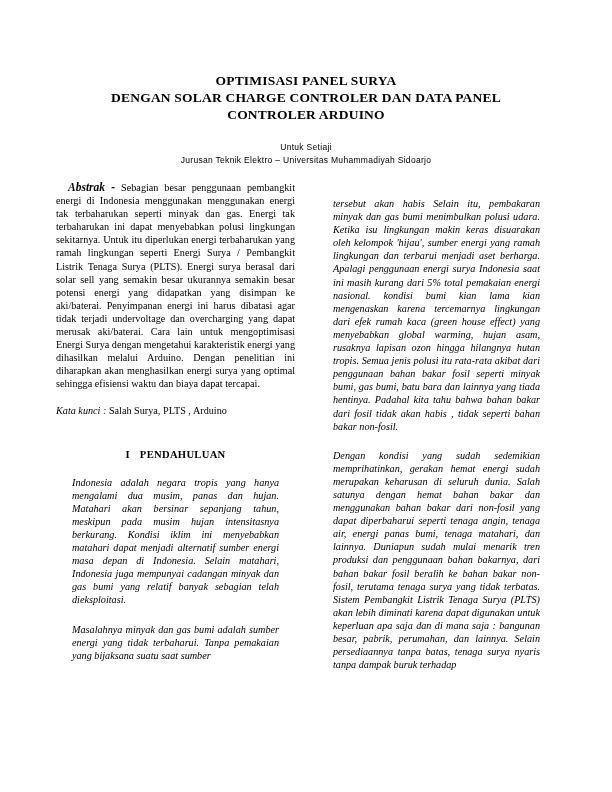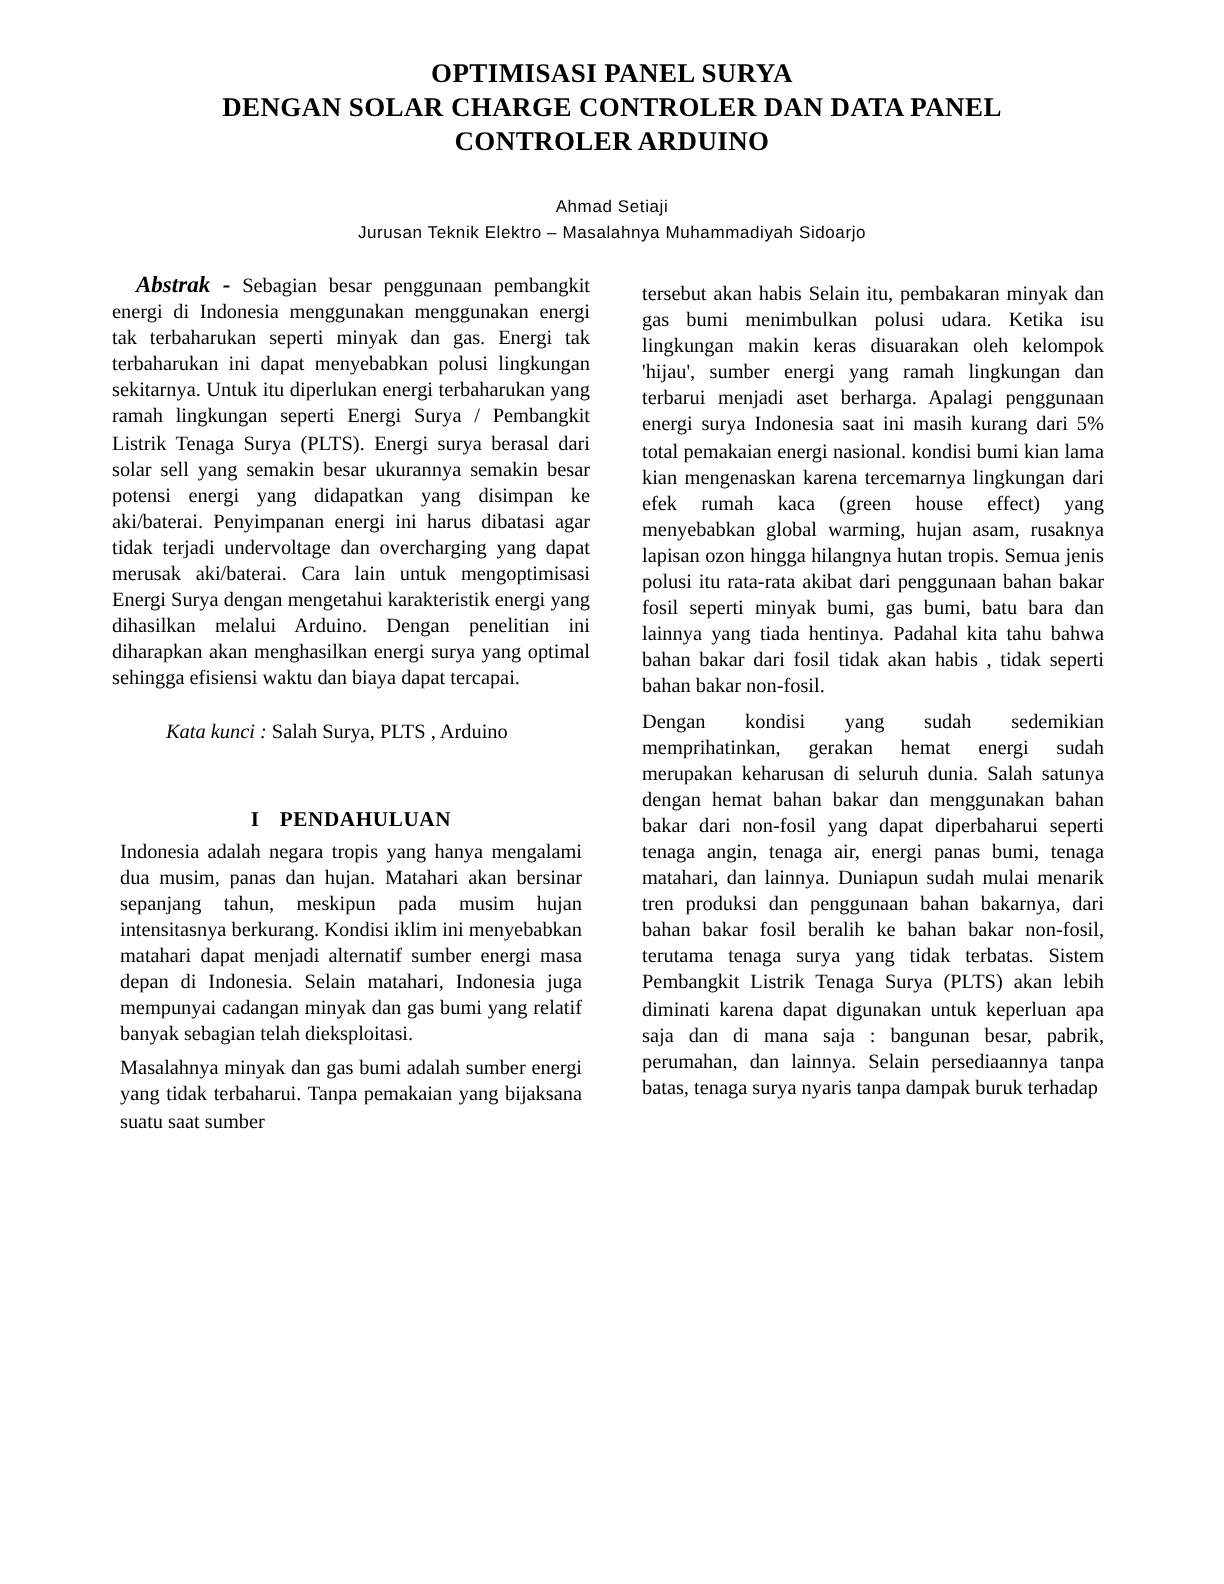--- a/index.html
+++ b/index.html
@@ -12,21 +12,21 @@
     height: 792px;
     font-family: "Liberation Serif", serif;
     color: #000000;
     overflow: hidden;
   }
   .page {
     position: relative;
     width: 612px;
     height: 792px;
     box-sizing: border-box;
-    padding: 28px 56px 40px 56px;
+    padding: 72px 56px 40px 56px;
   }
   .title-block {
     text-align: center;
     margin-bottom: 10px;
   }
   .title-line {
     font-family: "Liberation Serif", serif;
     font-weight: bold;
     font-size: 13.5px;
     line-height: 17px;
@@ -52,26 +52,27 @@
   .columns {
     display: flex;
     gap: 22px;
     margin-top: 6px;
   }
   .col {
     width: 239px;
     flex: 0 0 239px;
   }
   p.body {
-    margin: 4px;
+    margin: 16px;
     font-size: 10.2px;
     line-height: 13.1px;
     text-align: justify;
     text-justify: inter-word;
     font-family: "Liberation Serif", serif;
+    font-style: italic;
   }
   .abstract-p {
     margin: 0;
     font-size: 10.2px;
     line-height: 13.1px;
     text-align: justify;
     font-family: "Liberation Serif", serif;
   }
   .abstract-label {
     font-weight: bold;
@@ -80,21 +81,20 @@
     margin-left: 12px;
   }
   .keywords {
     margin-top: 13px;
     font-size: 10.2px;
     line-height: 13.1px;
     font-family: "Liberation Serif", serif;
   }
   .kw-label {
     font-style: italic;
-    margin-left: 27px;
   }
   .section-heading {
     margin-top: 32px;
     margin-bottom: 3px;
     text-align: center;
     font-size: 10.6px;
     font-weight: bold;
     font-family: "Liberation Serif", serif;
     letter-spacing: 0.3px;
   }
@@ -110,22 +110,22 @@
 
 <div class="page">
 
   <div class="title-block">
     <div class="title-line">OPTIMISASI  PANEL SURYA</div>
     <div class="title-line">DENGAN SOLAR CHARGE CONTROLER DAN DATA PANEL</div>
     <div class="title-line">CONTROLER ARDUINO</div>
   </div>
 
   <div class="author-block">
-    <div class="author-name">Ahmad Setiaji</div>
-    <div class="author-affil">Jurusan Teknik Elektro – Masalahnya Muhammadiyah Sidoarjo</div>
+    <div class="author-name">Untuk Setiaji</div>
+    <div class="author-affil">Jurusan Teknik Elektro – Universitas Muhammadiyah Sidoarjo</div>
   </div>
 
   <div class="columns">
 
     <div class="col">
 
       <p class="abstract-p"><span class="abstract-label">Abstrak -</span> <span>Sebagian besar penggunaan pembangkit energi di Indonesia menggunakan menggunakan energi tak terbaharukan seperti minyak dan gas. Energi tak terbaharukan ini dapat menyebabkan polusi lingkungan sekitarnya. Untuk itu diperlukan energi terbaharukan yang ramah lingkungan seperti Energi Surya / Pembangkit Listrik Tenaga Surya (PLTS). Energi surya berasal dari solar sell yang semakin besar ukurannya semakin besar potensi energi yang didapatkan yang disimpan ke aki/baterai. Penyimpanan energi ini harus dibatasi agar tidak terjadi undervoltage dan overcharging yang dapat merusak aki/baterai. Cara lain untuk mengoptimisasi Energi Surya dengan mengetahui karakteristik energi yang dihasilkan melalui Arduino. Dengan penelitian ini diharapkan akan menghasilkan energi surya yang optimal sehingga efisiensi waktu dan biaya dapat tercapai.</span></p>
 
       <p class="keywords"><span class="kw-label">Kata kunci :</span> <span>Salah Surya, PLTS , Arduino</span></p>
 

